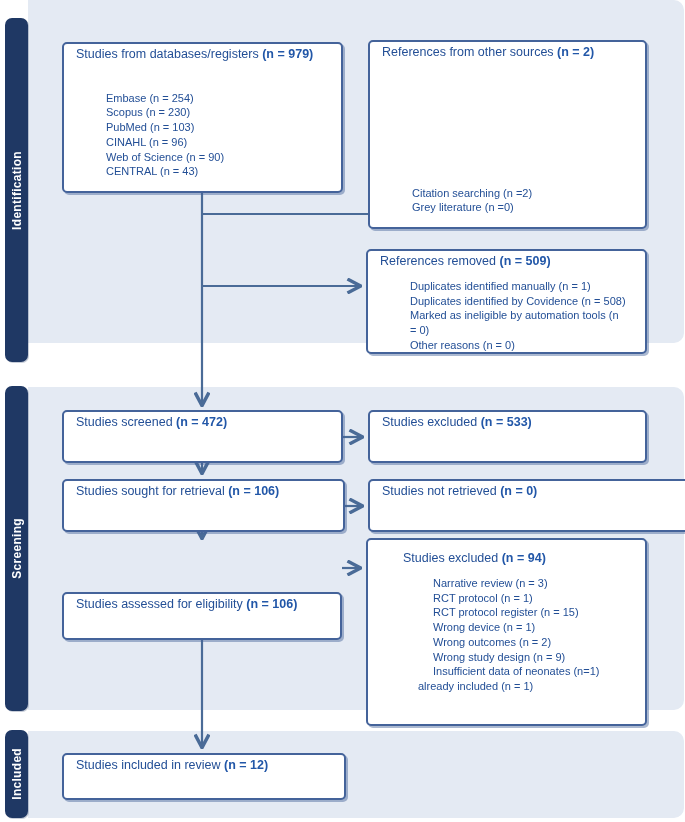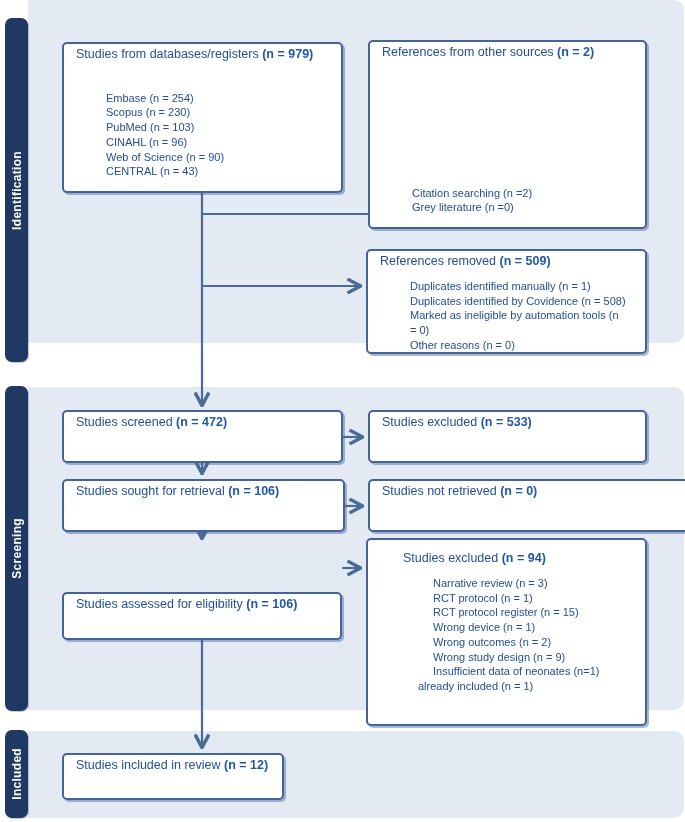--- a/index.html
+++ b/index.html
@@ -47,21 +47,21 @@
 
   .box-databases            { left:62px;  top:42px;  width:281px; height:151px; }
   .box-other-sources        { left:368px; top:40px;  width:279px; height:189px; }
   .box-references-removed   { left:366px; top:249px; width:281px; height:105px; }
   .box-screened             { left:62px;  top:410px; width:281px; height:53px; }
   .box-screened-excluded    { left:368px; top:410px; width:279px; height:53px; }
   .box-sought               { left:62px;  top:479px; width:283px; height:53px; }
   .box-not-retrieved        { left:368px; top:479px; width:324px; height:53px; }
   .box-assessed             { left:62px;  top:544px; width:280px; height:48px;margin-top:48px; }
   .box-eligibility-excluded { left:366px; top:538px; width:281px; height:188px;padding-left:35px; }
-  .box-included-review      { left:62px;  top:753px; width:222px; height:47px; }
+  .box-included-review      { left:62px;  top:753px; width:284px; height:47px; }
 
   svg.connectors { position:absolute; left:0; top:0; pointer-events:none; }
 </style>
 </head>
 <body>
 
 <div class="canvas">
 
   <div class="band band-identification"></div>
   <div class="band band-screening"></div>

